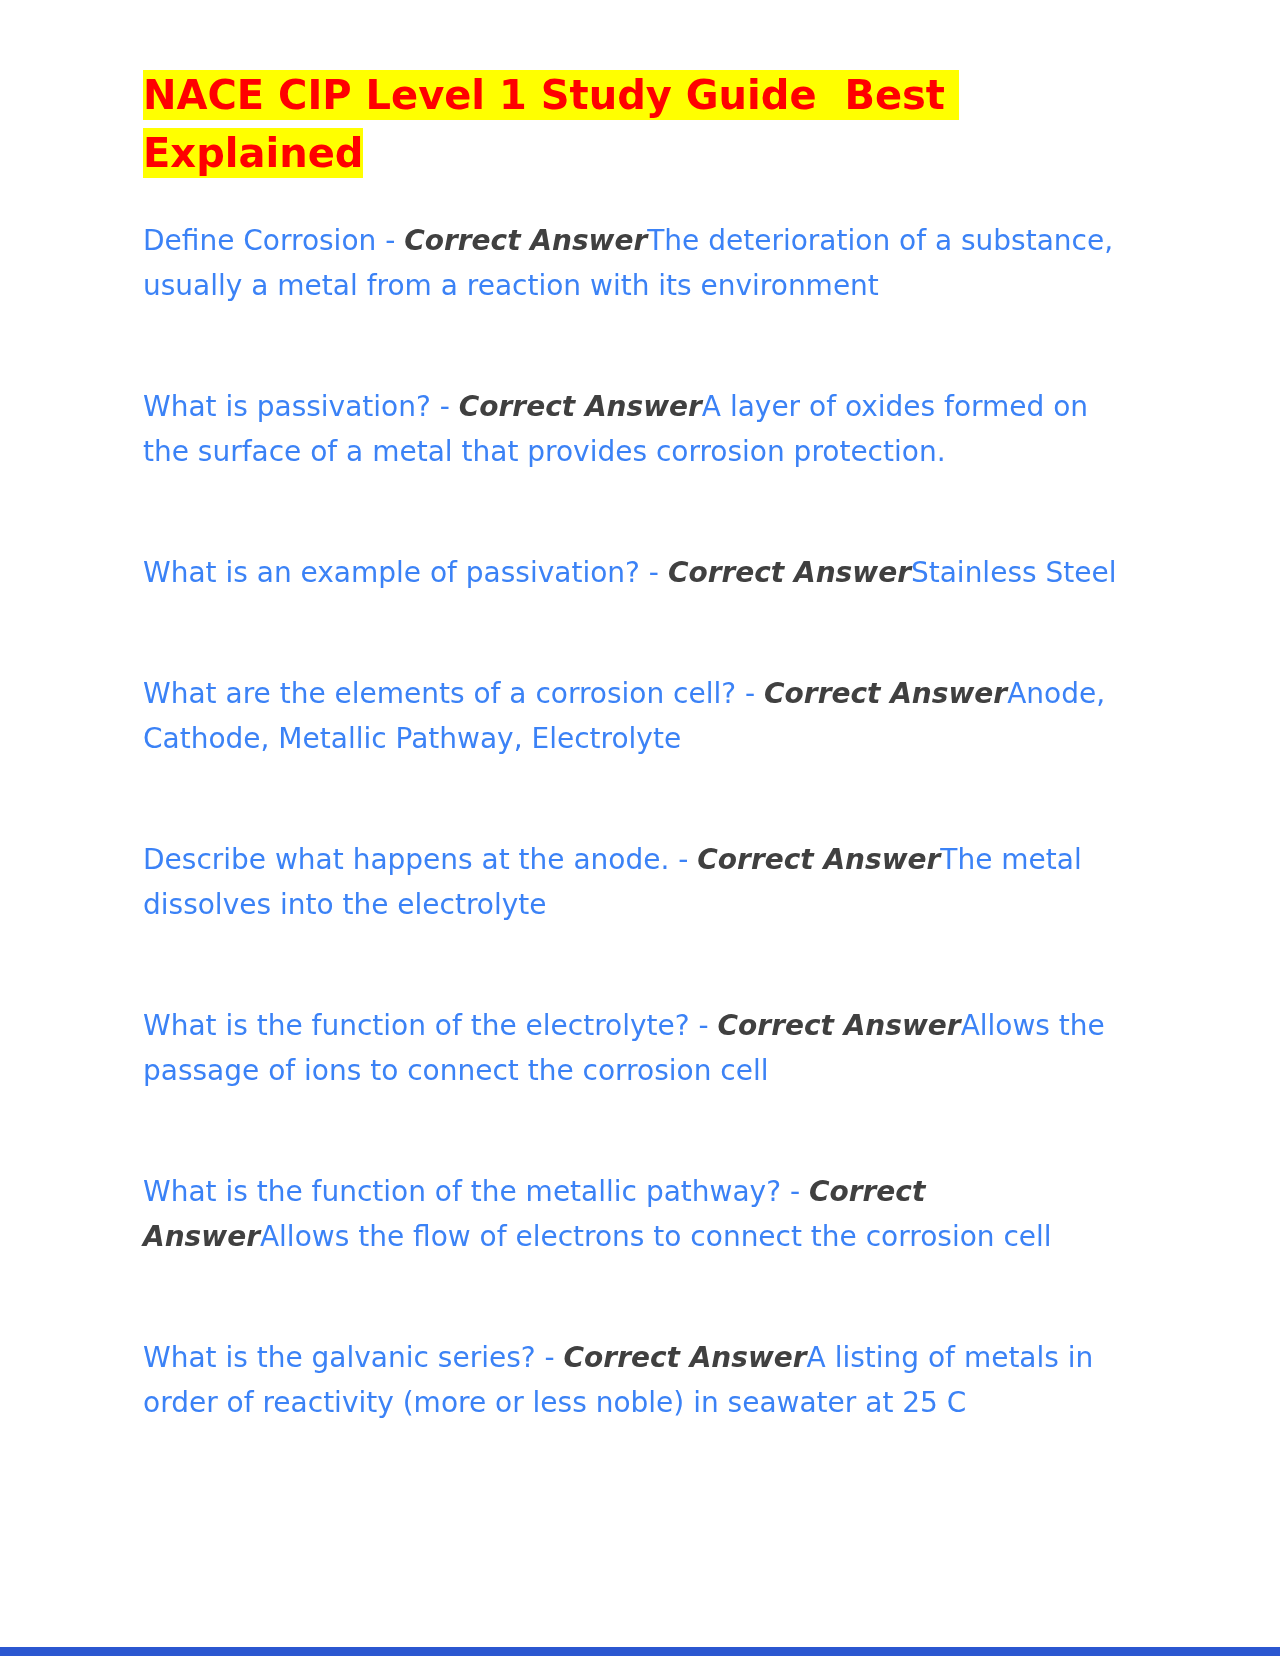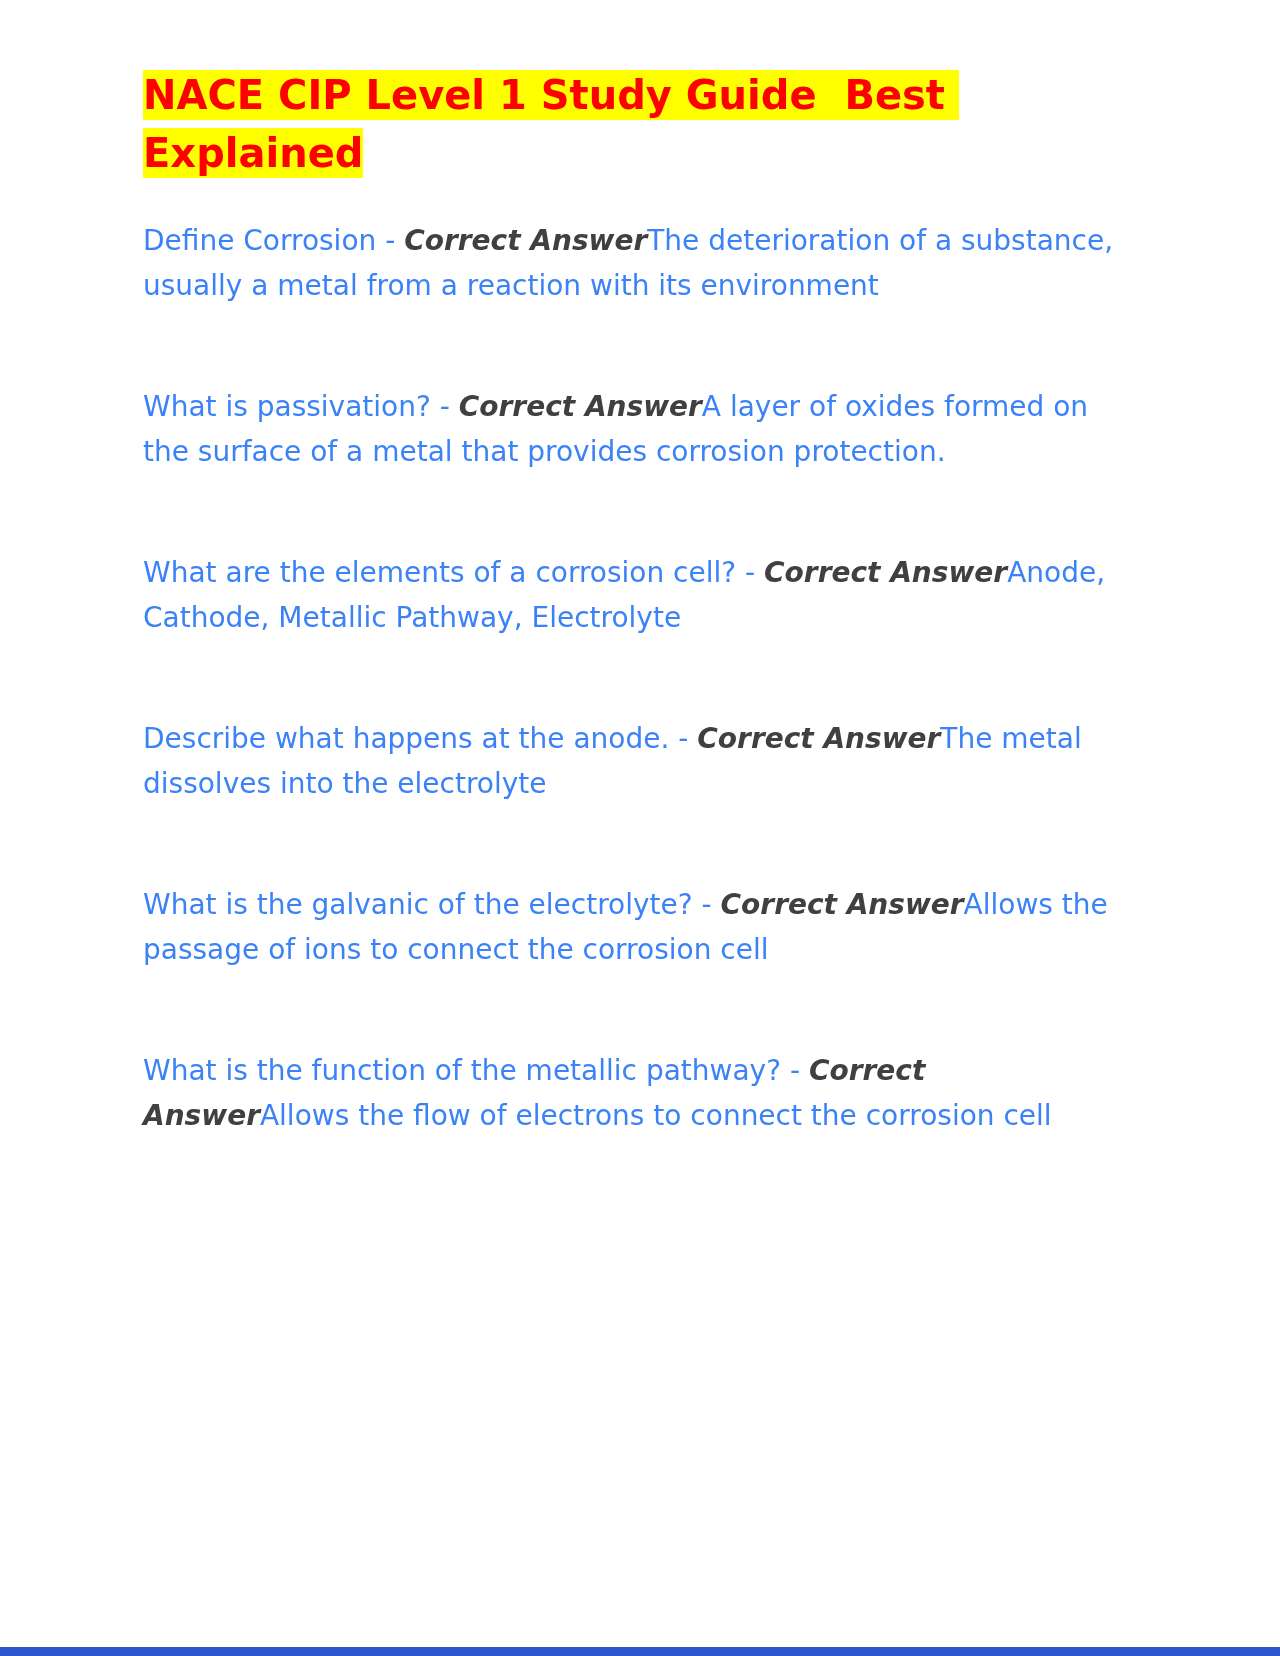--- a/index.html
+++ b/index.html
@@ -60,25 +60,27 @@
 <body>
 
 <div class="page">
 
   <h1 class="doc-title"><span class="hl">NACE CIP Level 1 Study Guide  Best Explained</span></h1>
 
   <p class="qa"><span class="q">Define Corrosion - </span><span class="answer-label">Correct Answer</span><span class="a">The deterioration of a substance, usually a metal from a reaction with its environment</span></p>
 
   <p class="qa"><span class="q">What is passivation? - </span><span class="answer-label">Correct Answer</span><span class="a">A layer of oxides formed on the surface of a metal that provides corrosion protection.</span></p>
 
+  <p class="qa"><span class="q">What is an example of passivation? - </span><span class="answer-label">Correct Answer</span><span class="a">Stainless Steel</span></p>
 
   <p class="qa"><span class="q">What are the elements of a corrosion cell? - </span><span class="answer-label">Correct Answer</span><span class="a">Anode, Cathode, Metallic Pathway, Electrolyte</span></p>
 
   <p class="qa"><span class="q">Describe what happens at the anode. - </span><span class="answer-label">Correct Answer</span><span class="a">The metal dissolves into the electrolyte</span></p>
 
-  <p class="qa"><span class="q">What is the galvanic of the electrolyte? - </span><span class="answer-label">Correct Answer</span><span class="a">Allows the passage of ions to connect the corrosion cell</span></p>
+  <p class="qa"><span class="q">What is the function of the electrolyte? - </span><span class="answer-label">Correct Answer</span><span class="a">Allows the passage of ions to connect the corrosion cell</span></p>
 
   <p class="qa"><span class="q">What is the function of the metallic pathway? - </span><span class="answer-label">Correct Answer</span><span class="a">Allows the flow of electrons to connect the corrosion cell</span></p>
 
+  <p class="qa"><span class="q">What is the galvanic series? - </span><span class="answer-label">Correct Answer</span><span class="a">A listing of metals in order of reactivity (more or less noble) in seawater at 25 C</span></p>
 
   <div class="footer-bar"></div>
 
 </div>
 
 </body></html>

